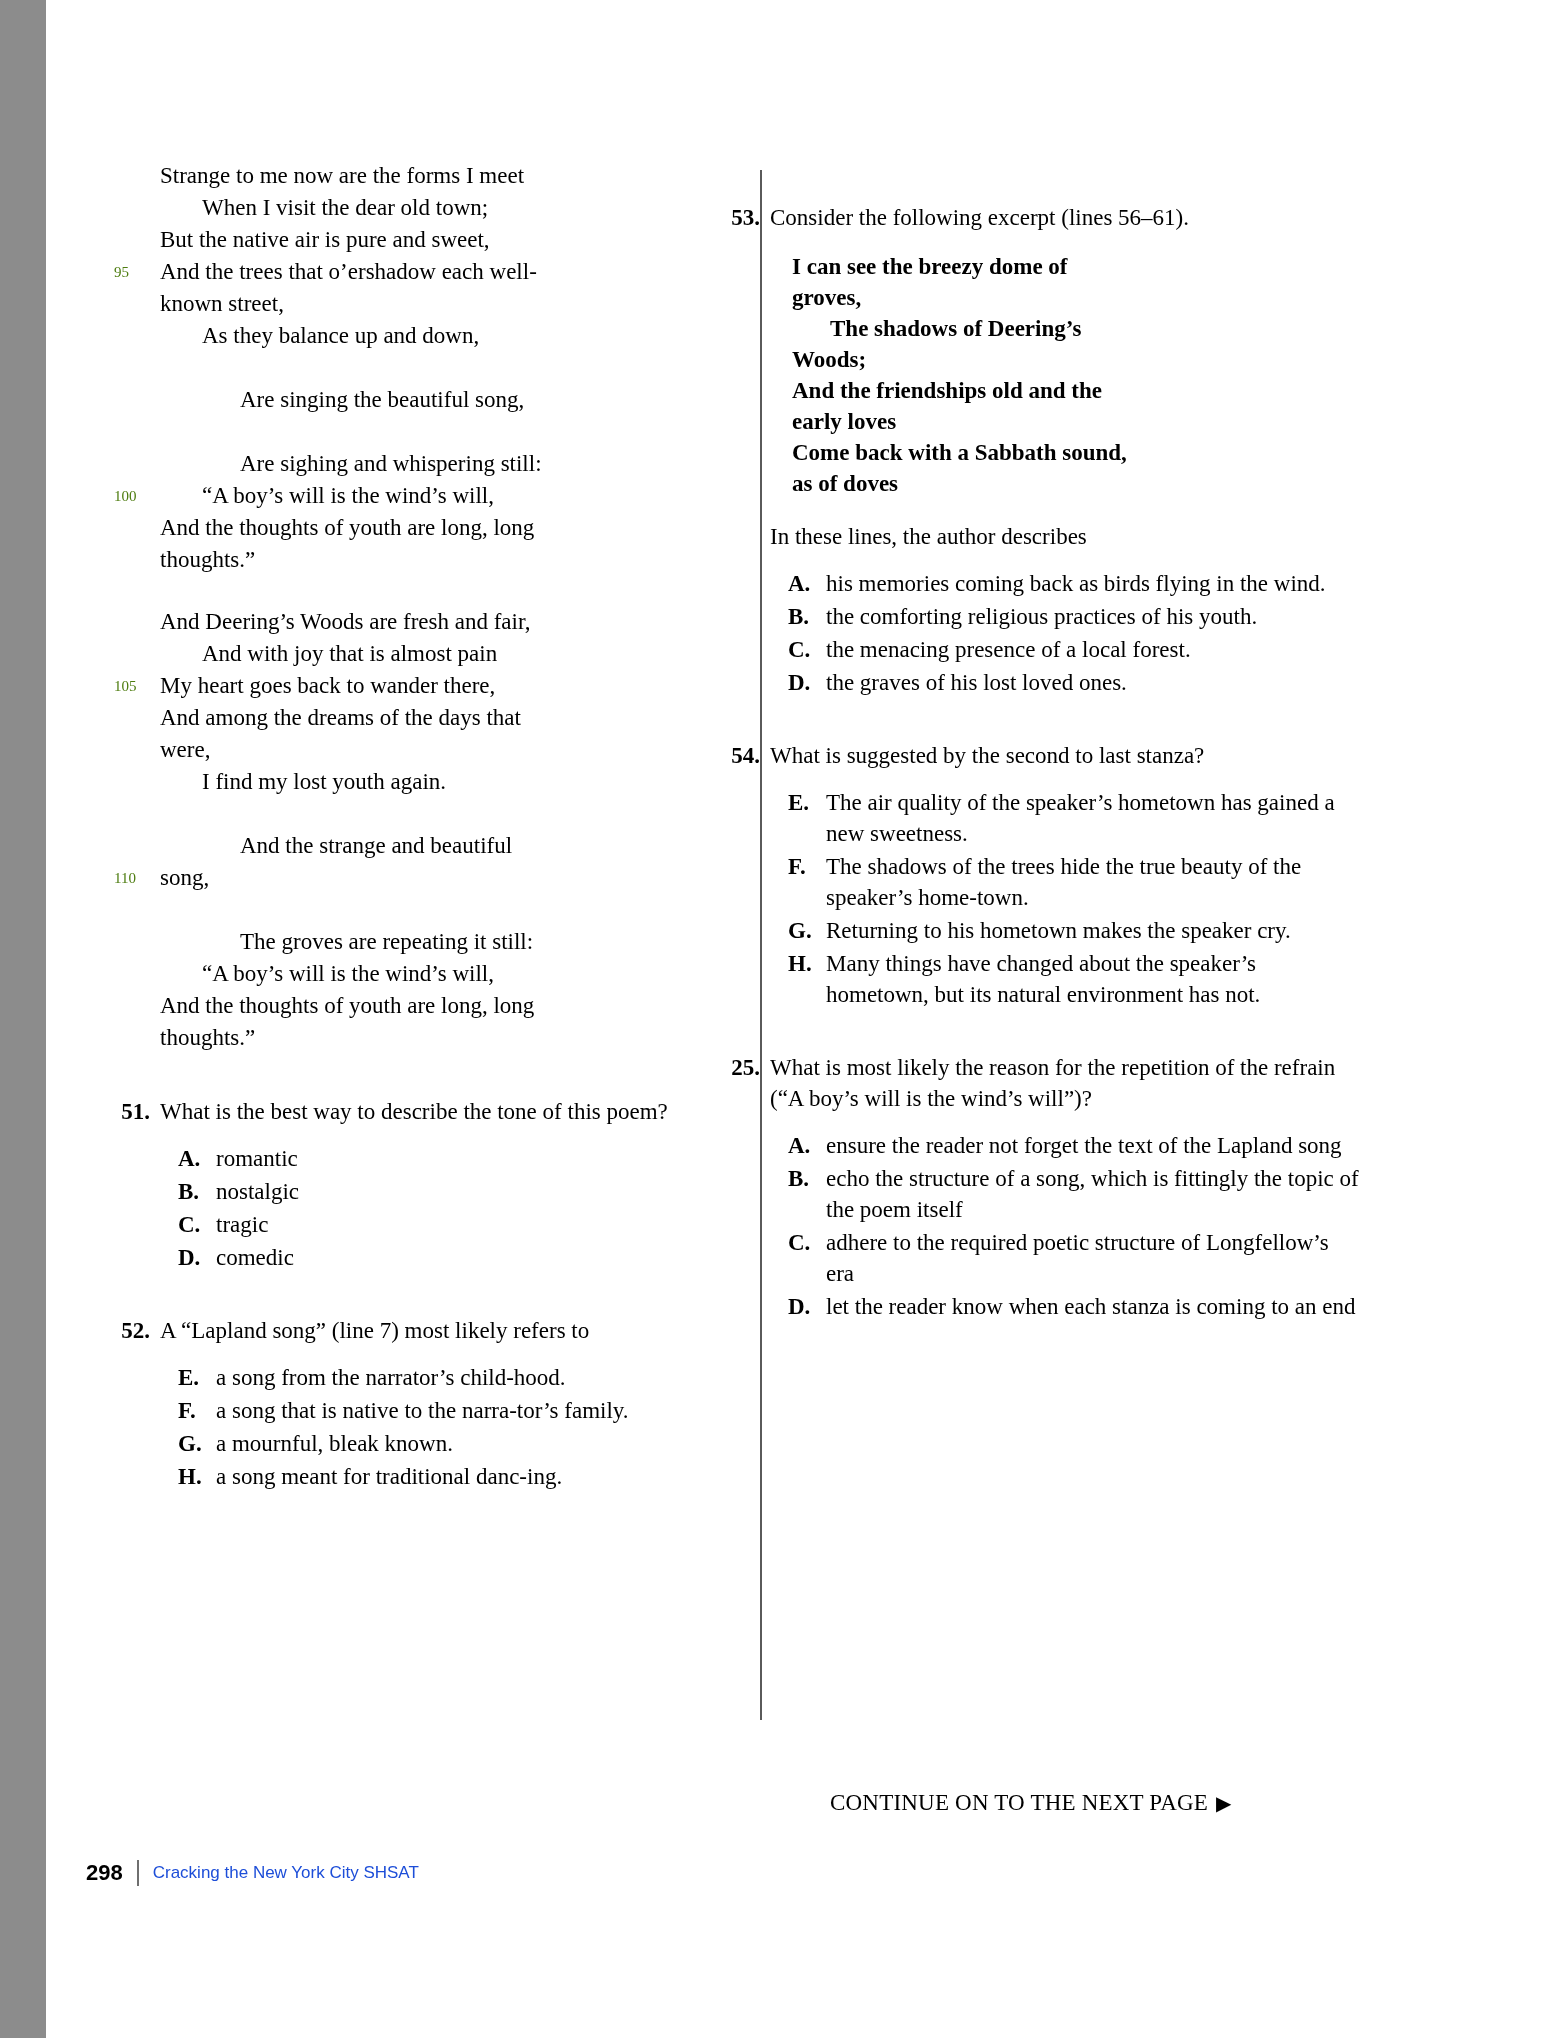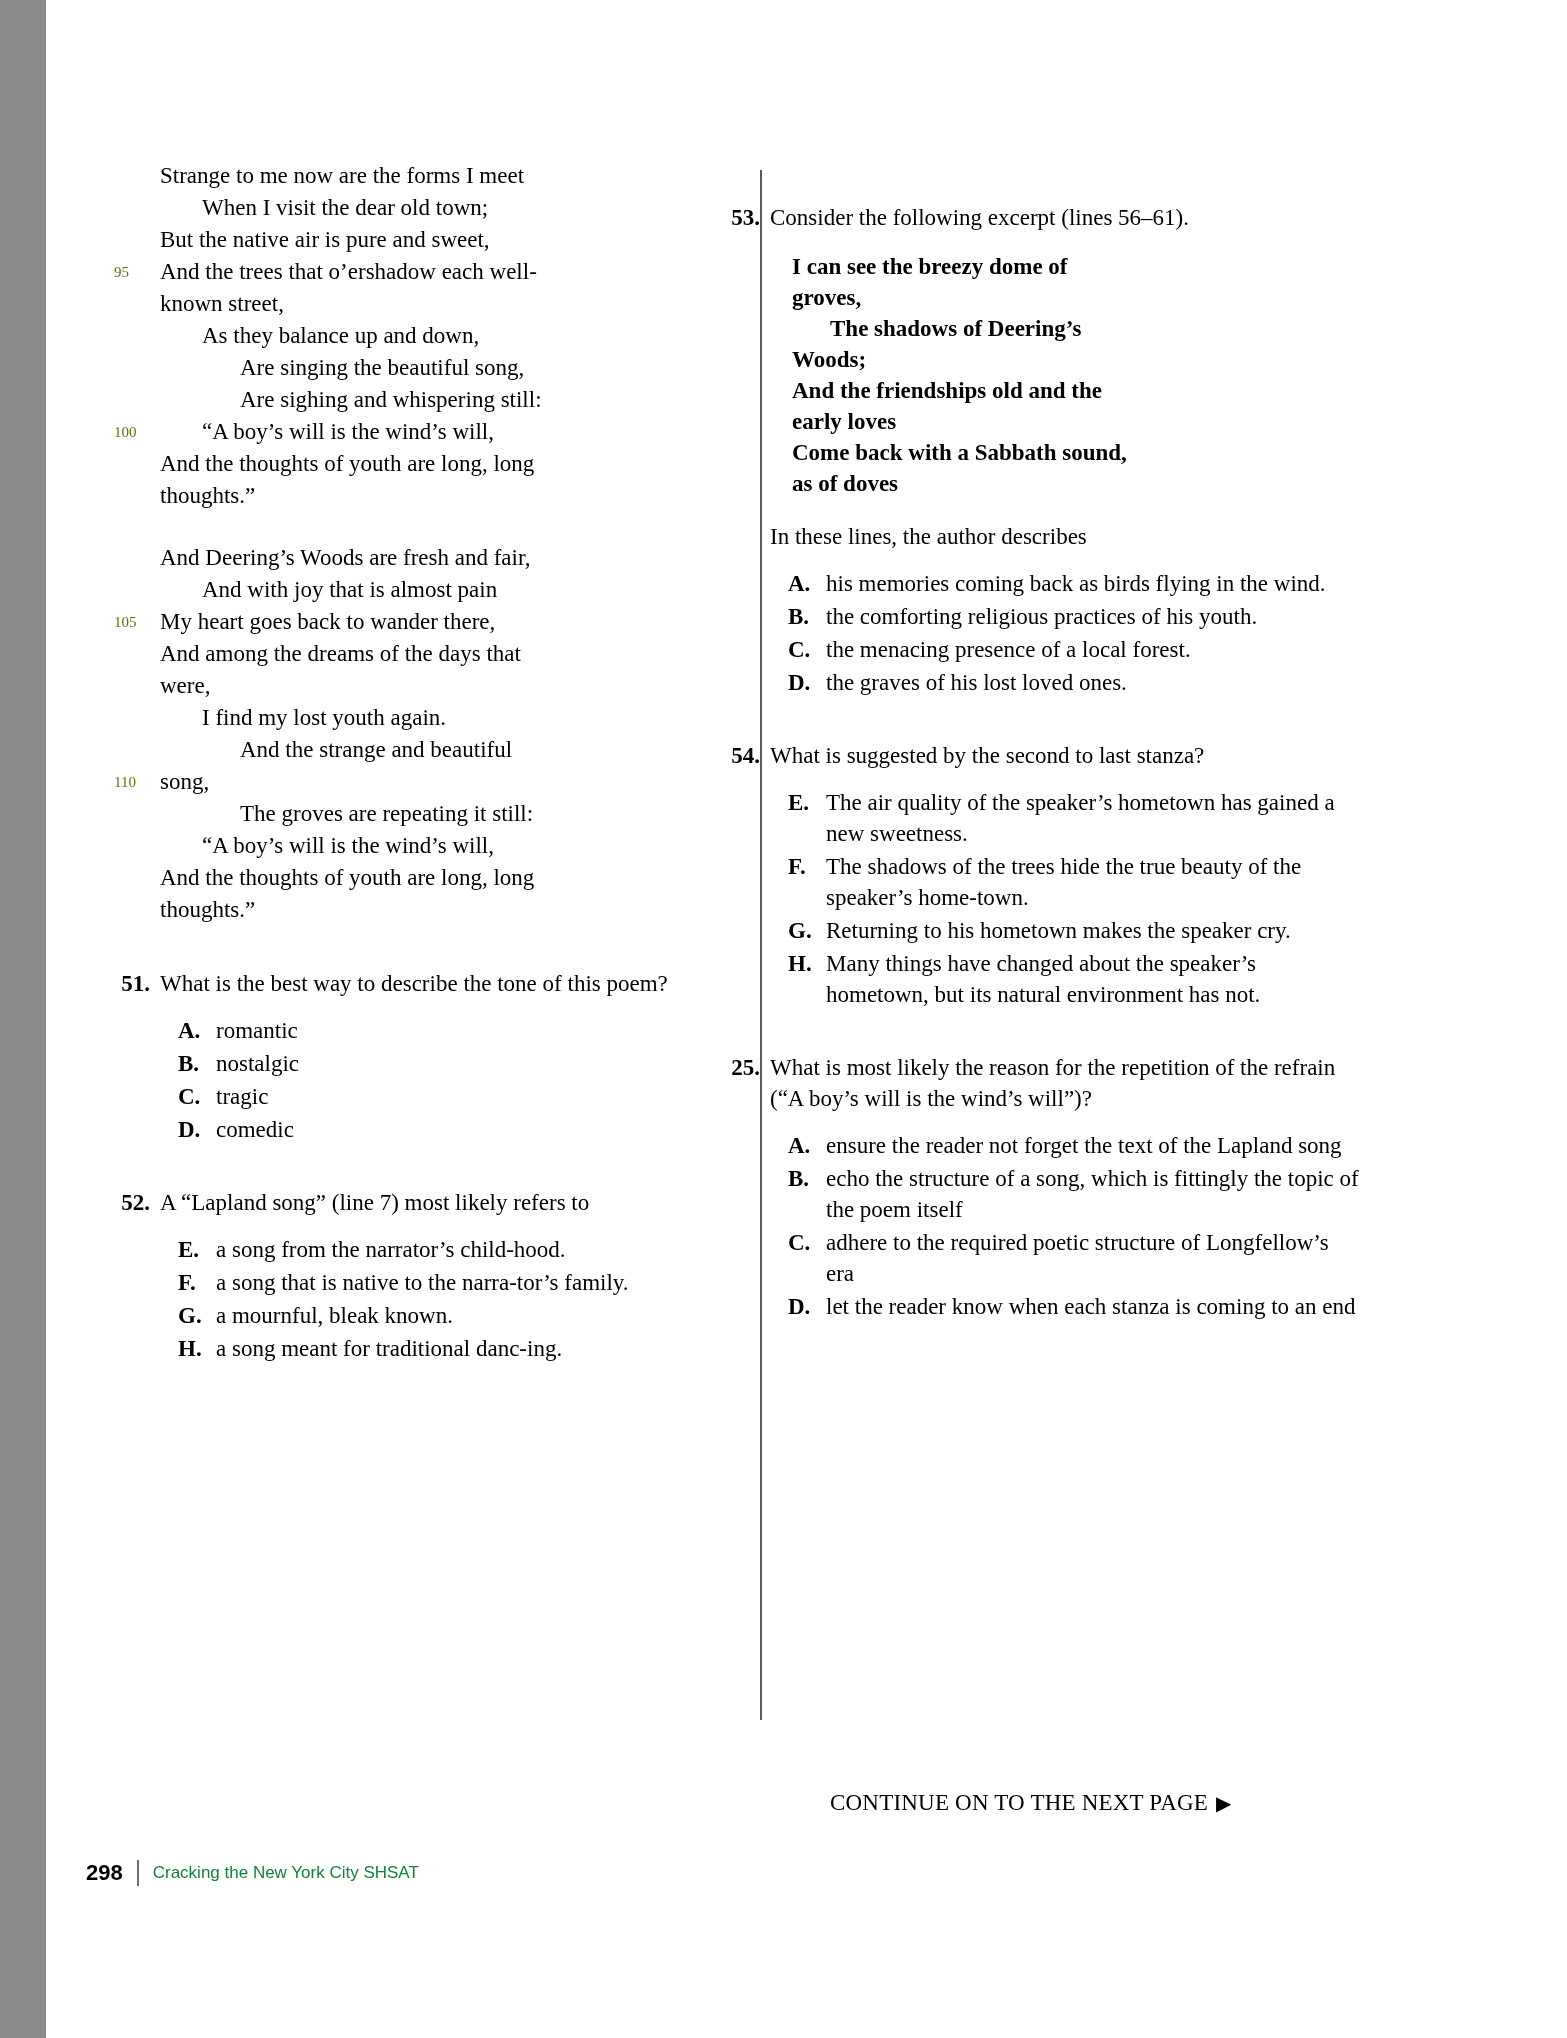--- a/index.html
+++ b/index.html
@@ -66,21 +66,21 @@
   }
   .stanza {
     position: relative;
     margin-bottom: 30px;
   }
   .pline {
     position: relative;
     white-space: pre-wrap;
   }
   .indent-1 { padding-left: 42px; }
-  .indent-2 { padding-left: 80px; }
+  .indent-2 { padding-left: 80px; margin-top: 32px; }
   .lnum {
     position: absolute;
     left: -46px;
     font-size: 15px;
     font-family: "Liberation Serif", serif;
     color: #4d7c0f;
   }
 
   
   .question {
@@ -160,21 +160,21 @@
     font-size: 22px;
   }
   .foot-rule {
     width: 2px;
     height: 26px;
     background: #6f6f6f;
   }
   .book-title {
     font-family: "Liberation Sans", sans-serif;
     font-size: 17px;
-    color: #15803d;
+    color: #1d4ed8;
   }
 </style>
 </head>
 <body>
 
 <div class="page">
   <div class="left-bar"></div>
 
   <div class="content">
     <div class="columns">

